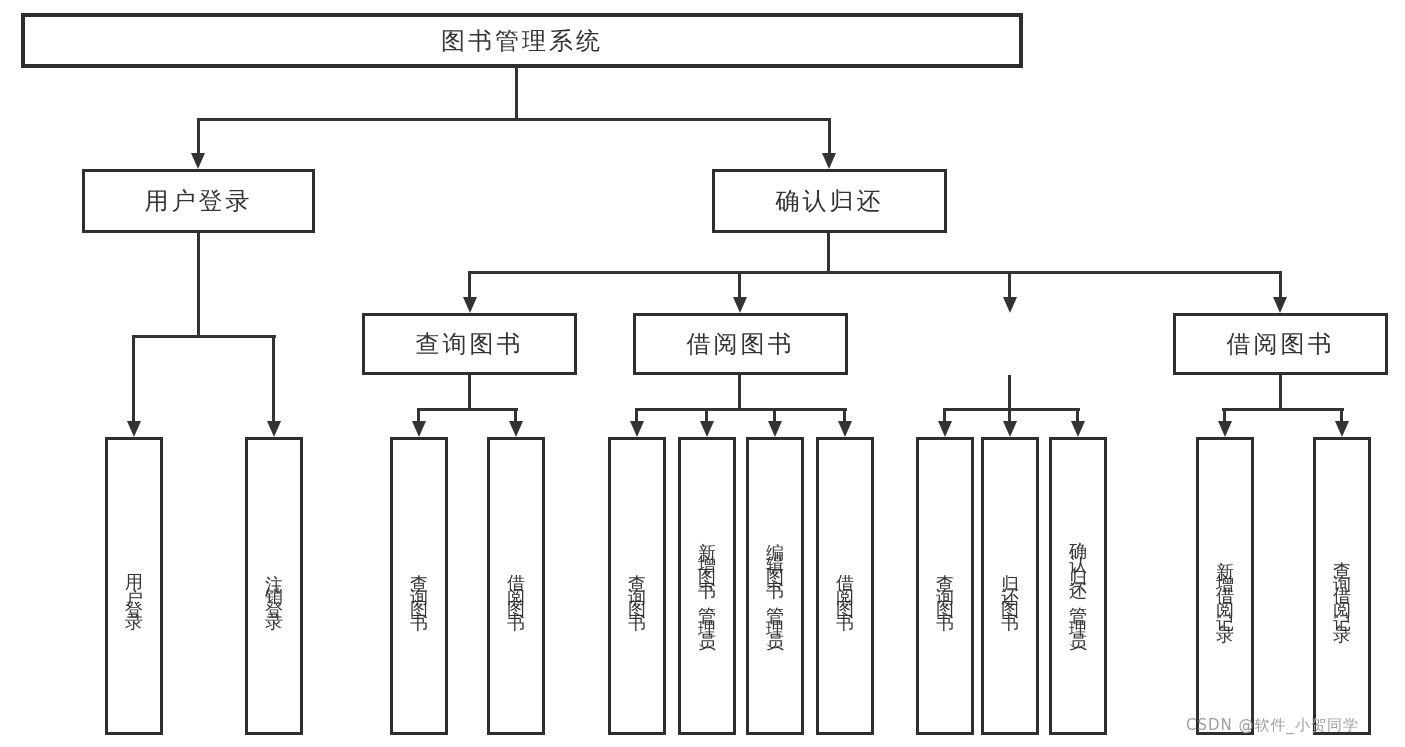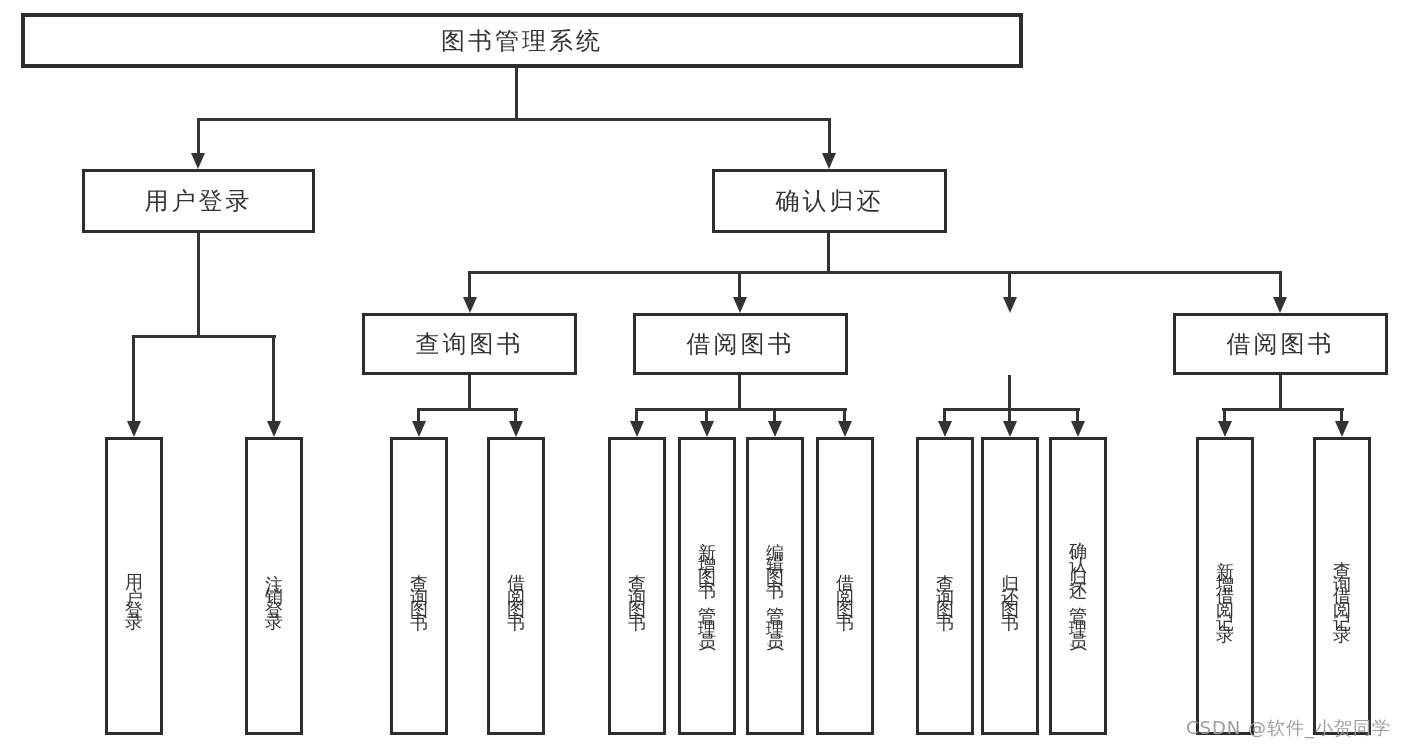--- a/index.html
+++ b/index.html
@@ -49,21 +49,21 @@
   .hl{position:absolute;height:3px;background:var(--line);}
   .arr{
     position:absolute;width:0;height:0;
     border-left:7px solid transparent;
     border-right:7px solid transparent;
     border-top:16px solid var(--line);
   }
   .watermark{
     position:absolute;
     left:1186px;top:716px;
-    font-size:18px;letter-spacing:1px;
+    font-size:15px;letter-spacing:1px;
     color:var(--watermark);
     z-index:10;
     white-space:nowrap;
     text-align:center;
   }
 </style>
 </head>
 <body>
 
 <div class="canvas">

